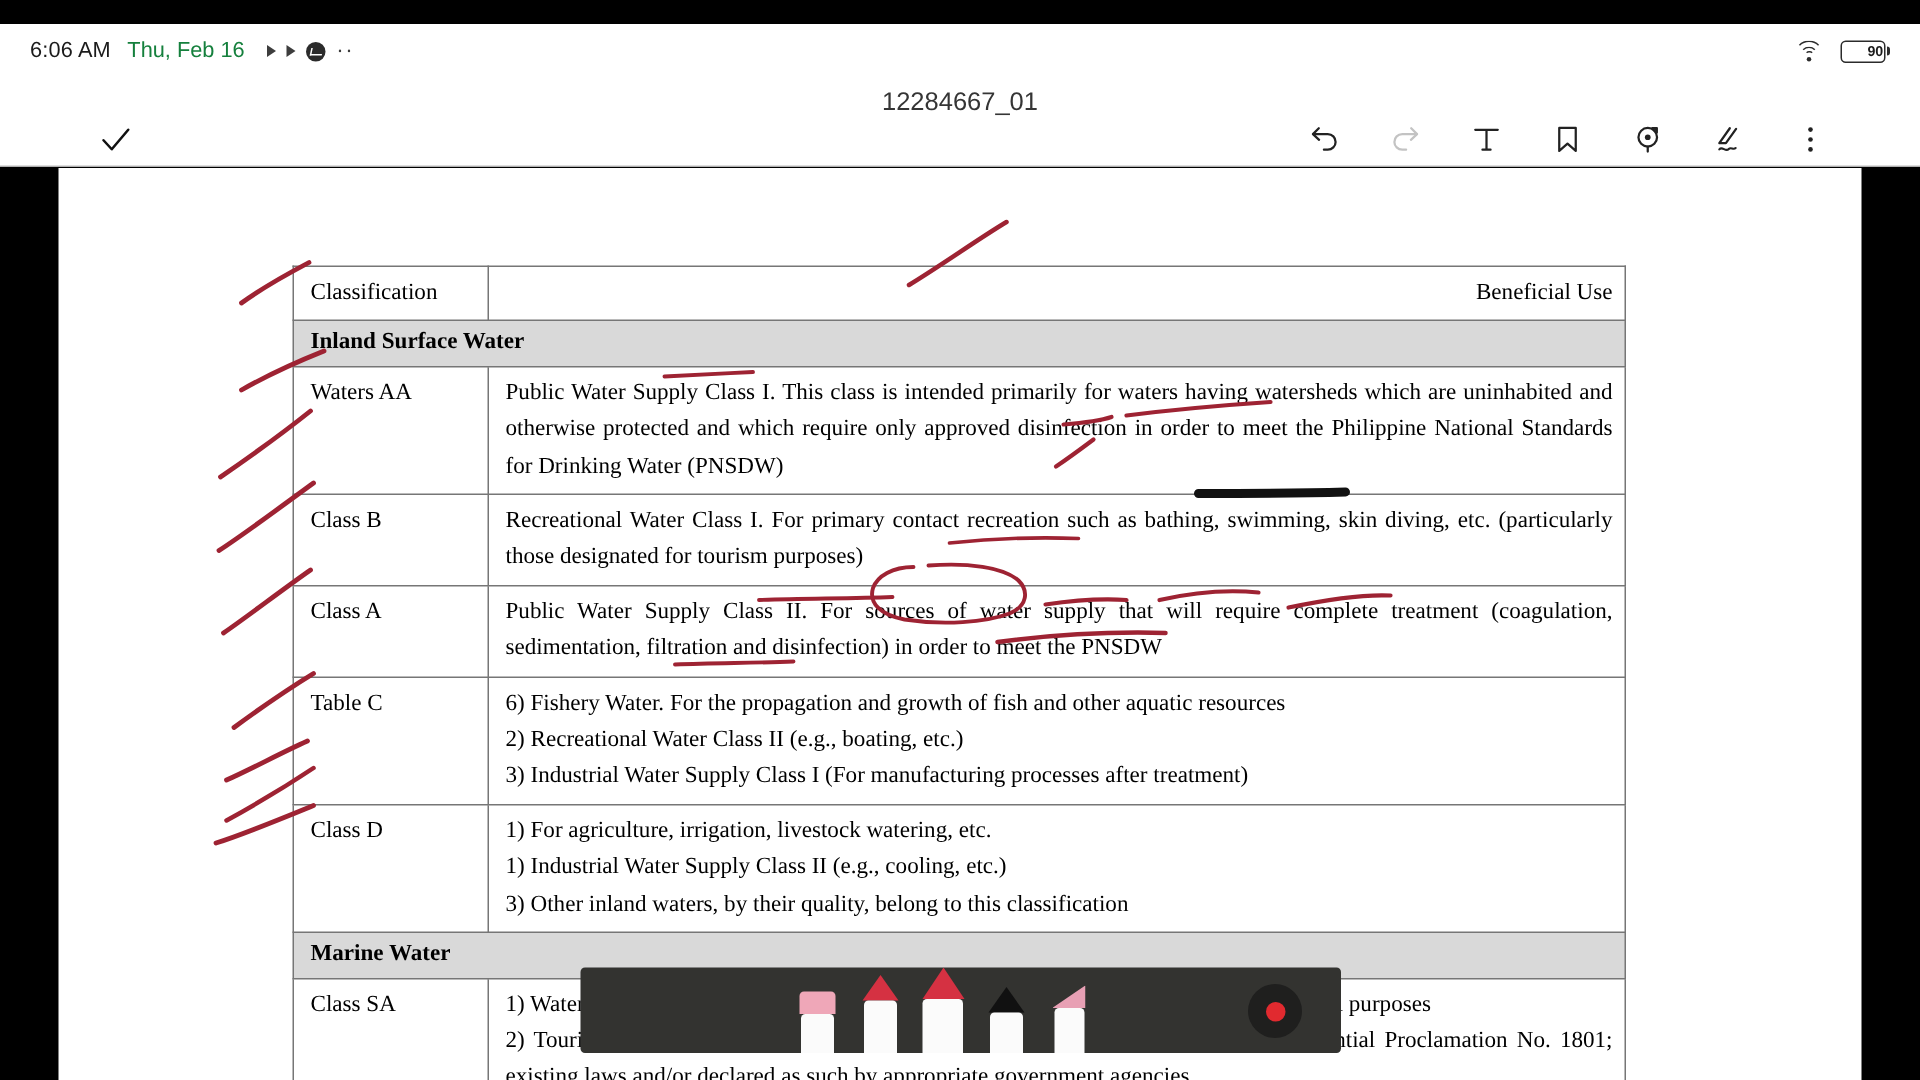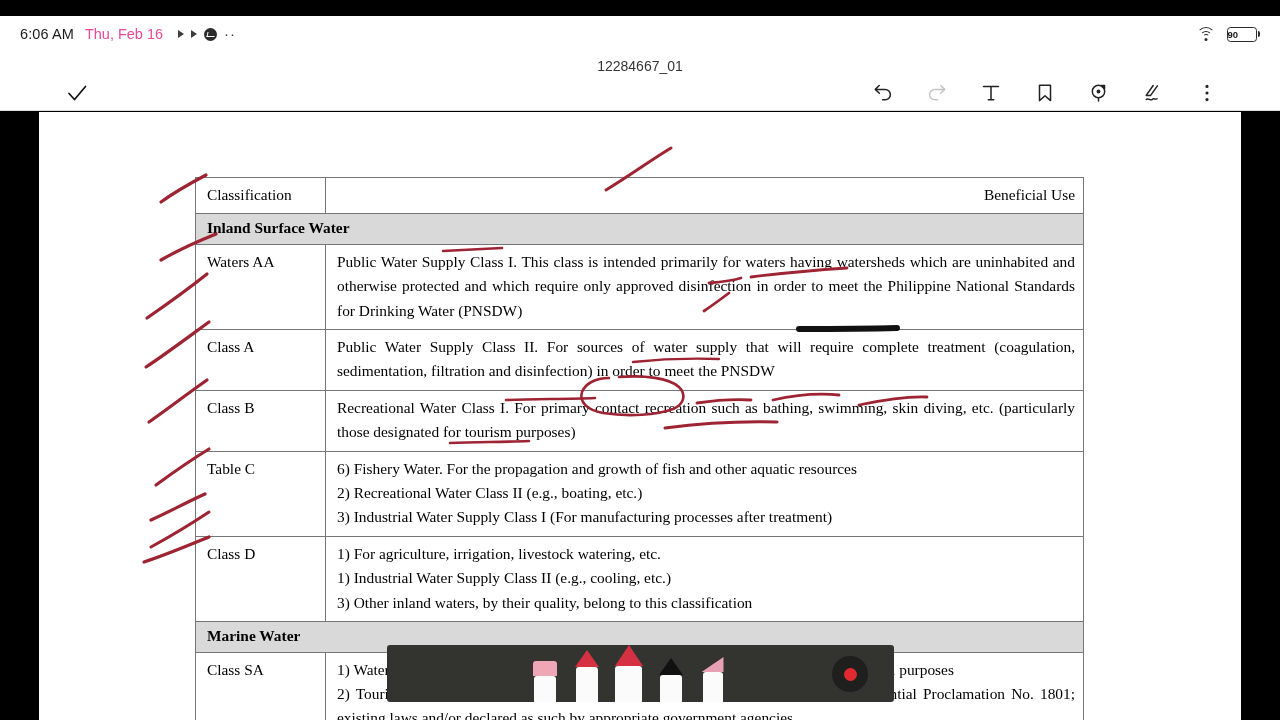--- a/index.html
+++ b/index.html
@@ -22,21 +22,21 @@
     width: 1280px; height: 36px;
     background: #ffffff;
     display: flex; align-items: center;
     padding: 0 20px;
   }
   .sb-left { display: flex; align-items: center; gap: 9px; }
   .sb-time {
     font-size: 14.5px; color: #1b1b1b; letter-spacing: .1px;
     font-family: "Liberation Sans", sans-serif;
   }
-  .sb-date { font-size: 14.5px; color: #ec4899; margin-left: 2px; }
+  .sb-date { font-size: 14.5px; color: #15803d; margin-left: 2px; }
   .sb-icons { display: flex; align-items: center; gap: 7px; margin-left: 6px; }
   .tri-ic {
     width: 0; height: 0;
     border-left: 6px solid #3d3d3d;
     border-top: 4.5px solid transparent;
     border-bottom: 4.5px solid transparent;
   }
   .msgr-ic {
     width: 13px; height: 13px; border-radius: 50%;
     background: #2b2b2b; position: relative;
@@ -64,39 +64,39 @@
   .wifi-ic .dot {
     width: 3px; height: 3px; background: #2b2b2b; border-radius: 50%;
     border: none; top: 11px;
   }
   .batt {
     display: flex; align-items: center;
   }
   .batt-body {
     border: 1.4px solid #2b2b2b; border-radius: 3.5px;
     width: 30px; height: 15px;
-    display: flex; align-items: center; justify-content: flex-start;
+    display: flex; align-items: center; justify-content: flex-end;
   }
   .batt-num { font-size: 9.5px; color: #1b1b1b; font-weight: 600; }
   .batt-cap {
     width: 2.5px; height: 6px; background: #2b2b2b;
     border-radius: 0 2px 2px 0; margin-left: 1px;
   }
 
   
   .dochead {
     position: absolute; left: 0; top: 36px;
     width: 1280px; height: 59px;
     background: #ffffff;
     border-bottom: 1px solid #dedede;
   }
   .doc-filename {
     position: absolute; left: 0; right: 0; top: 6px;
     text-align: center;
-    font-size: 14px; color: #353535;
+    font-size: 17px; color: #353535;
     font-family: "Liberation Sans", sans-serif;
   }
   .toolbar-row {
     position: absolute; left: 0; top: 22px; width: 1280px; height: 37px;
     display: flex; align-items: center;
   }
   .check-btn {
     margin-left: 62px; width: 30px; height: 30px;
     display: flex; align-items: center; justify-content: center;
     cursor: pointer;
@@ -336,27 +336,27 @@
           <tr class="section">
             <td colspan="2">Inland Surface Water</td>
           </tr>
 
           <tr>
             <td class="c-class">Waters AA</td>
             <td class="c-use just">Public Water Supply Class I. This class is intended primarily for waters having watersheds which are uninhabited and otherwise protected and which require only approved disinfection in order to meet the Philippine National Standards for Drinking Water (PNSDW)</td>
           </tr>
 
           <tr>
+            <td class="c-class">Class B</td>
+            <td class="c-use just">Recreational Water Class I. For primary contact recreation such as bathing, swimming, skin diving, etc. (particularly those designated for tourism purposes)</td>
+          </tr>
+
+          <tr>
             <td class="c-class">Class A</td>
             <td class="c-use just">Public Water Supply Class II. For sources of water supply that will require complete treatment (coagulation, sedimentation, filtration and disinfection) in order to meet the PNSDW</td>
-          </tr>
-
-          <tr>
-            <td class="c-class">Class B</td>
-            <td class="c-use just">Recreational Water Class I. For primary contact recreation such as bathing, swimming, skin diving, etc. (particularly those designated for tourism purposes)</td>
           </tr>
 
           <tr>
             <td class="c-class">Table C</td>
             <td class="c-use">
               <span class="line">6) Fishery Water. For the propagation and growth of fish and other aquatic resources</span>
               <span class="line">2) Recreational Water Class II (e.g., boating, etc.)</span>
               <span class="line">3) Industrial Water Supply Class I (For manufacturing processes after treatment)</span>
             </td>
           </tr>

